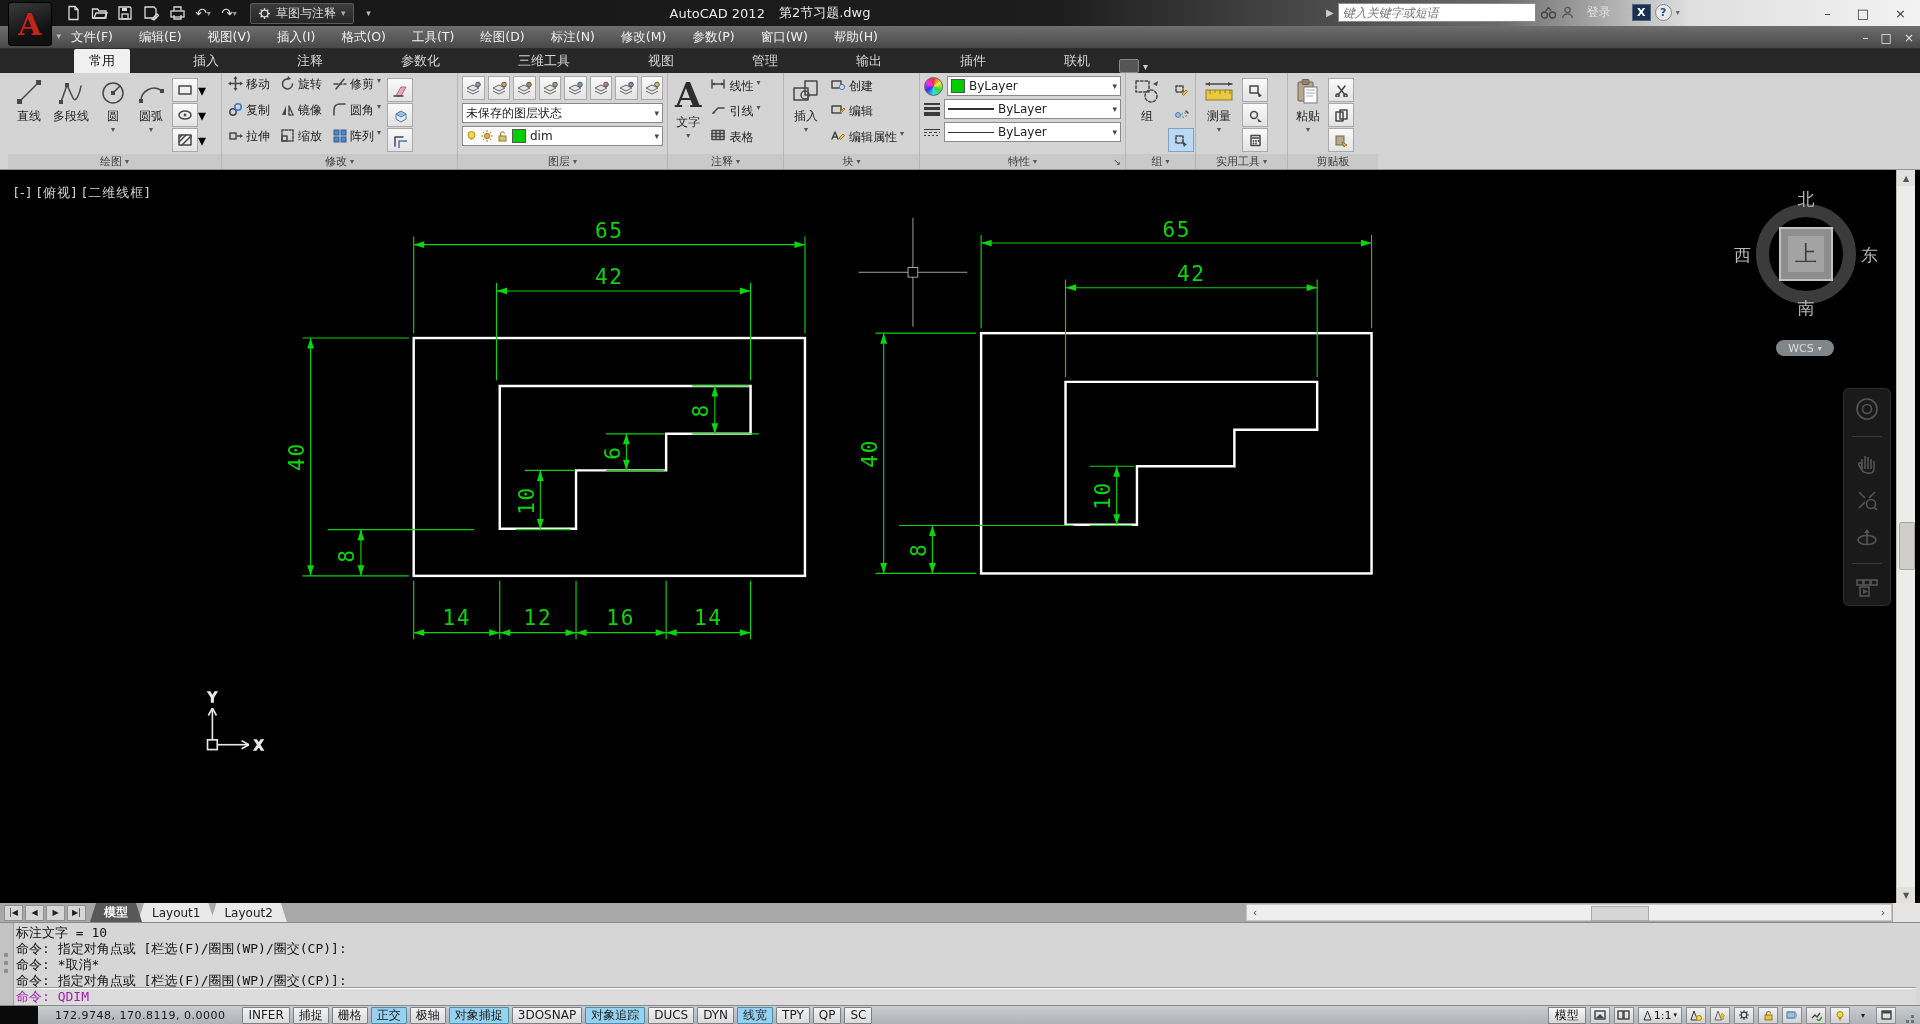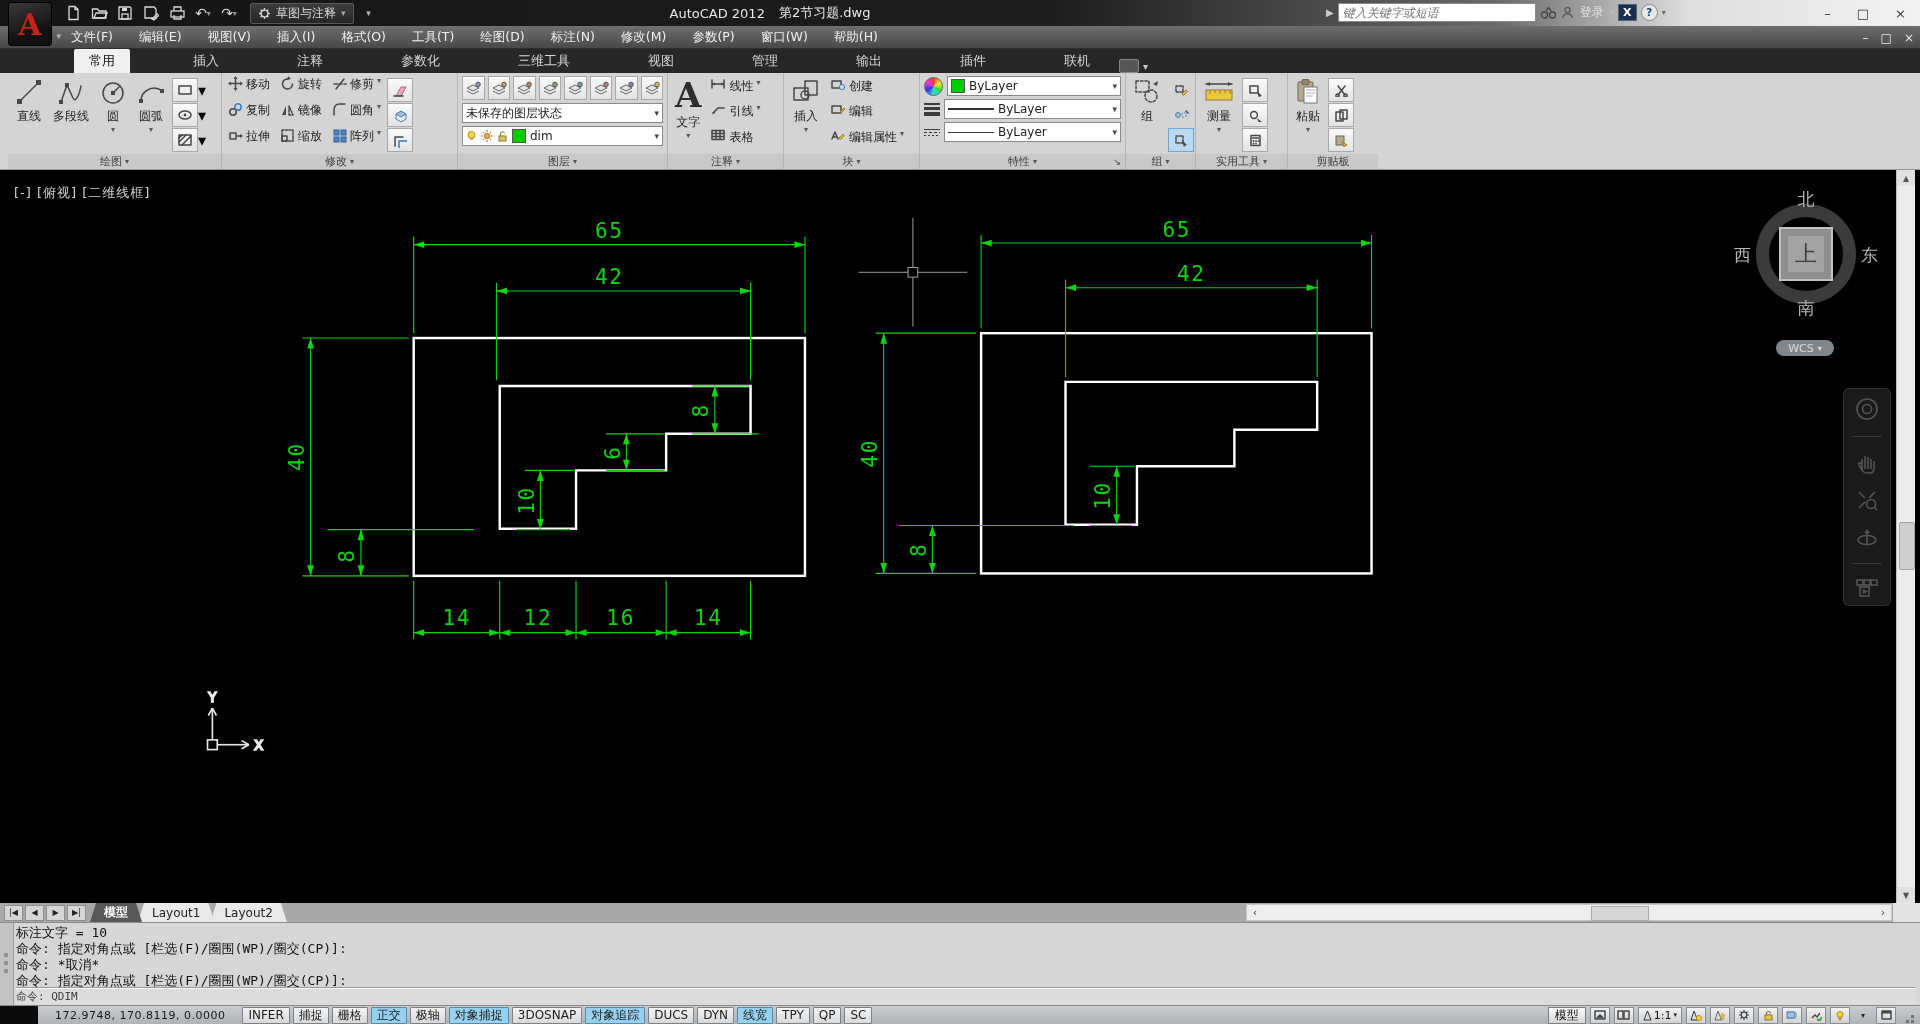--- a/index.html
+++ b/index.html
@@ -14,21 +14,21 @@
   .qbtn{width:22px;height:20px;display:flex;align-items:center;justify-content:center;border-radius:2px;}
   .qbtn svg{display:block;}
   .qi{stroke:#d9d9d9;fill:none;stroke-width:1.3;}
   .qif{fill:#d9d9d9;stroke:none;}
   #workspace-pill{display:flex;align-items:center;gap:5px;height:19px;border:1px solid #5a5a5a;background:linear-gradient(#3c3c3c,#262626);color:#d8d8d8;font-size:12px;padding:0 7px;border-radius:2px;margin-left:6px;}
   #workspace-pill .dd{color:#aaa;font-size:9px;}
   #title-text{position:absolute;left:590px;width:360px;top:0;height:26px;display:flex;align-items:center;justify-content:center;gap:14px;color:#e9e9e9;font-size:13px;white-space:nowrap;}
   #infocenter{position:absolute;left:1326px;top:2px;height:21px;display:flex;align-items:center;gap:4px;}
   #ic-expand{color:#ccc;font-size:10px;}
   #search-input{width:188px;height:17px;border:1px solid #8a8a8a;background:#fff;font-style:italic;color:#888;font-size:12px;padding:0 4px;font-family:"DejaVu Sans",sans-serif;}
-  .icbtn{display:flex;align-items:center;gap:6px;color:#ddd;font-size:12px;text-align:center;}
+  .icbtn{display:flex;align-items:center;gap:13px;color:#ddd;font-size:12px;text-align:center;}
   #signin-label{color:#e2e2e2;}
   #xchg{width:17px;height:15px;background:#1b2f4e;border:1px solid #51627d;color:#fff;font-size:11px;font-weight:bold;display:flex;align-items:center;justify-content:center;}
   #helpq{width:15px;height:15px;border-radius:50%;background:#e8e8e8;color:#1b4f8a;font-weight:bold;font-size:11px;display:flex;align-items:center;justify-content:center;border:1px solid #888;}
   .winbtns{position:absolute;right:14px;top:0;height:26px;display:flex;align-items:center;gap:26px;}
   .winbtns span{color:#333;font-size:13px;line-height:13px;}
   
   #menubar{top:26px;height:23px;background:linear-gradient(#6e6e6e,#484848);display:flex;align-items:center;padding-left:58px;box-sizing:border-box;border-bottom:1px solid #2e2e2e;text-align:right;}
   .menu-item{color:#f0f0f0;font-size:12.5px;padding:0 13px;height:100%;display:flex;align-items:center;}
   #docwinbtns{position:absolute;right:6px;top:26px;height:23px;display:flex;align-items:center;gap:12px;}
   #docwinbtns span{color:#e8e8e8;font-size:12px;}
@@ -91,21 +91,21 @@
   .ltab.active{background:#585858;color:#fff;font-weight:bold;z-index:2;}
   #hscroll{position:absolute;left:1246px;top:1px;width:646px;height:17px;background:#efeeed;border:1px solid #c6c6c6;box-sizing:border-box;}
   #hscroll .arr{position:absolute;top:0;height:15px;width:16px;display:flex;align-items:center;justify-content:center;color:#444;font-size:11px;}
   #hs-thumb{position:absolute;left:344px;top:1px;width:56px;height:13px;background:#d7d6d5;border:1px solid #aaa;}
   #sb-corner{position:absolute;left:1893px;top:0;width:27px;height:19px;background:#e5e4e3;}
   
   #cmdarea{top:922px;height:83px;background:#d6d6d6;border-top:1px solid #8a8a8a;}
   #cmdgrip{position:absolute;left:0;top:0;width:13px;height:83px;background:#c3c3c3;border-right:1px solid #9e9e9e;}
   #cmdgrip i{position:absolute;left:4px;width:4px;height:4px;background:#8f8f8f;border-radius:1px;}
   #cmdhist{position:absolute;left:16px;top:2px;right:4px;height:62px;font-family:"DejaVu Sans Mono","Liberation Mono",monospace;font-size:13px;color:#111;line-height:16px;white-space:pre;}
-  #cmdinput{position:absolute;left:16px;bottom:1px;right:4px;height:17px;border-top:1px solid #999;box-shadow:0 1px 0 #fff inset;font-family:"DejaVu Sans Mono","Liberation Mono",monospace;font-size:11px;color:#404040;display:flex;align-items:center;background:#dcdcdc;}
+  #cmdinput{position:absolute;left:16px;bottom:1px;right:4px;height:17px;border-top:1px solid #999;box-shadow:0 1px 0 #fff inset;font-family:"DejaVu Sans Mono","Liberation Mono",monospace;font-size:13px;color:#a21caf;display:flex;align-items:center;background:#dcdcdc;}
   
   #statusbar{top:1005px;height:19px;background:linear-gradient(#c9cdd1,#aeb3b8);display:flex;align-items:center;gap:3px;border-top:1px solid #888;box-sizing:border-box;}
   #sb-black{width:38px;height:19px;background:#0a0a0a;flex:none;}
   #coords{font-size:11px;color:#16181a;padding:0 14px 0 14px;letter-spacing:.5px;flex:none;}
   .toggle{flex:none;font-size:12px;color:#1c1c1c;padding:0 5px;height:15px;line-height:15px;border:1px solid #7d8186;background:linear-gradient(#f4f4f4,#d9d9d9);border-radius:1px;}
   .toggle.on{background:#96d2f0;border-color:#4e8cab;}
   #sb-right{margin-left:auto;display:flex;align-items:center;gap:4px;padding-right:6px;}
   .mbtn{font-size:12px;color:#111;padding:0 6px;height:15px;line-height:15px;border:1px solid #7d8186;background:linear-gradient(#fafafa,#d5d5d5);}
   .sbi{width:18px;height:15px;border:1px solid #8a8e92;background:linear-gradient(#f2f2f2,#d2d2d2);display:flex;align-items:center;justify-content:center;font-size:9px;color:#333;flex:none;}
   .sbi.plain{border:none;background:none;}

